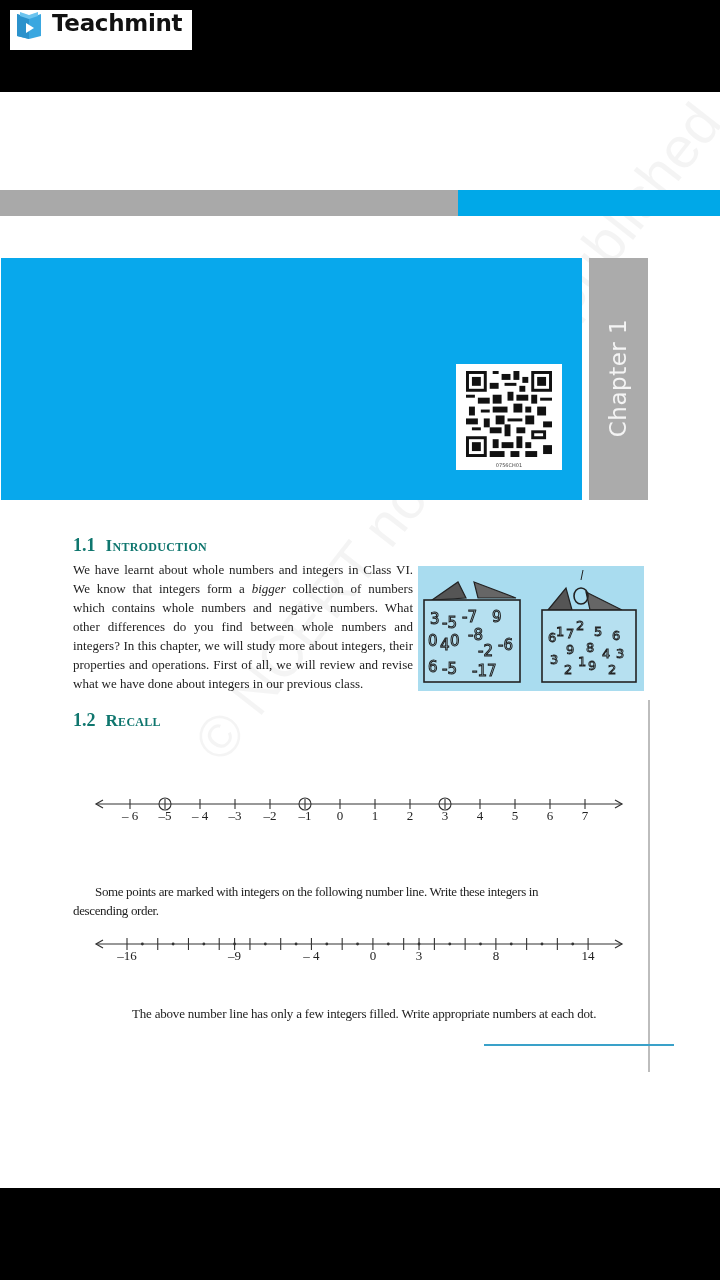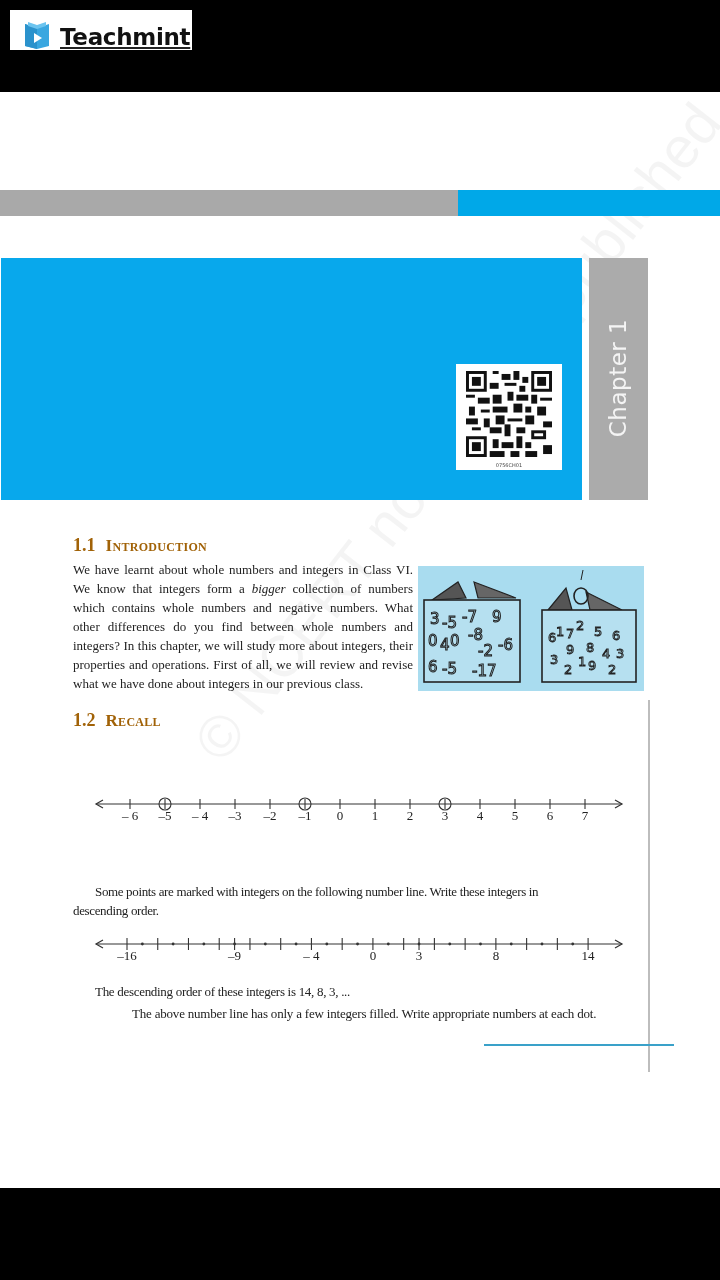--- a/index.html
+++ b/index.html
@@ -1,42 +1,42 @@
 <!DOCTYPE html>
 <html><head>
 <meta charset="utf-8">
 <style>
   * { margin:0; padding:0; box-sizing:border-box; }
   html, body { width:720px; height:1280px; background:#000; overflow:hidden; }
   body { position:relative; font-family:"Liberation Serif", serif; color:#222; }
 
   .top-bar { position:absolute; left:0; top:0; width:720px; height:92px; background:#000; }
   .logo-box { position:absolute; left:10px; top:10px; width:182px; height:40px; background:#fff;
-              display:flex; align-items:flex-end; padding-left:12px;text-decoration:underline; }
+              display:flex; align-items:flex-start; padding-left:4px; }
   .logo-icon { width:30px; height:30px; margin-right:8px; }
   .logo-text { font-family:"DejaVu Sans", sans-serif; font-weight:bold; font-size:23px; color:#111; letter-spacing:-0.3px; }
 
   .page { position:absolute; left:0; top:92px; width:720px; height:1096px; background:#fff; overflow:hidden; }
   .bottom-bar { position:absolute; left:0; top:1188px; width:720px; height:92px; background:#000; }
 
   .stripe-gray { position:absolute; left:0; top:98px; width:458px; height:26px; background:#a9a9a9; }
   .stripe-blue { position:absolute; left:458px; top:98px; width:262px; height:26px; background:#00a8e8; }
 
   .hero { position:absolute; left:1px; top:166px; width:581px; height:242px; background:#08a8ec; }
   .hero-title { position:absolute; left:72px; top:158px; font-family:"DejaVu Sans", sans-serif; font-size:45px;
                 color:#fff; letter-spacing:1px; font-weight:normal; }
   .qr { position:absolute; left:455px; top:106px; width:106px; height:106px; background:#fff; }
   .qr svg { position:absolute; left:10px; top:7px; }
   .qr-caption { position:absolute; left:0; bottom:2px; width:100%; text-align:center; font-family:"DejaVu Sans",sans-serif; font-size:5px; color:#444; }
 
   .chapter-tab { position:absolute; left:589px; top:166px; width:59px; height:242px; background:#ababab; }
   .chapter-text { position:absolute; left:29px; top:120px; transform:translate(-50%,-50%) rotate(-90deg);
                   font-family:"DejaVu Sans", sans-serif; font-size:23px; color:#f4f4f4; white-space:nowrap; letter-spacing:0.5px; }
 
-  .sec-head { position:absolute; left:73px; font-family:"Liberation Serif", serif; font-weight:bold; color:#a16207; font-size:18px; }
+  .sec-head { position:absolute; left:73px; font-family:"Liberation Serif", serif; font-weight:bold; color:#0f766e; font-size:18px; }
   .sec-head .num { margin-right:10px; }
   .sec-head .ttl { font-variant:small-caps; font-size:17px; letter-spacing:0.3px; }
 
   .para { position:absolute; left:73px; font-size:13px; line-height:19px; color:#222; }
   .intro-para { top:468px; width:340px; text-align:justify; }
   .intro-para i { font-style:italic; }
 
   .illus { position:absolute; left:418px; top:474px; width:226px; height:125px; background:#a9dcef; }
 
   .nl { position:absolute; }
@@ -254,21 +254,20 @@
         <circle cx="451.98999999999995" cy="12" r="1.4" fill="#333"></circle>
         <line x1="467.35999999999996" x2="467.35999999999996" y1="6" y2="18" stroke="#333" stroke-width="1.1"></line>
         <circle cx="482.72999999999996" cy="12" r="1.4" fill="#333"></circle>
         <line x1="498.09999999999997" x2="498.09999999999997" y1="6" y2="18" stroke="#333" stroke-width="1.1"></line>
         <line x1="144.58999999999997" x2="144.58999999999997" y1="6" y2="18" stroke="#333" stroke-width="1.1"></line>
         <line x1="329.03" x2="329.03" y1="6" y2="18" stroke="#333" stroke-width="1.1"></line>
       </g>
   </svg>
   <div id="nl2-labels"></div>
 
-  <div class="para" style="top:890px; width:490px; text-indent:22px; letter-spacing:-0.3px;">The  descending order of these integers is 14, 8, 3, ...</div>
   <div class="para" style="top:912px; width:490px; text-indent:22px; letter-spacing:-0.2px;margin-left:37px;">The above number line has only a few integers filled. Write appropriate numbers at each dot.</div>
 
   <div class="right-rule"></div>
   <div class="blue-rule"></div>
 
 <div style="position: absolute; left: 110px; top: 716px; width: 40px; text-align: center; font-family: &quot;Liberation Serif&quot;, serif; font-size: 13px; color: rgb(34, 34, 34);">– 6</div>
     <div style="position: absolute; left: 145px; top: 716px; width: 40px; text-align: center; font-family: &quot;Liberation Serif&quot;, serif; font-size: 13px; color: rgb(34, 34, 34);">–5</div>
     <div style="position: absolute; left: 180px; top: 716px; width: 40px; text-align: center; font-family: &quot;Liberation Serif&quot;, serif; font-size: 13px; color: rgb(34, 34, 34);">– 4</div>
     <div style="position: absolute; left: 215px; top: 716px; width: 40px; text-align: center; font-family: &quot;Liberation Serif&quot;, serif; font-size: 13px; color: rgb(34, 34, 34);">–3</div>
     <div style="position: absolute; left: 250px; top: 716px; width: 40px; text-align: center; font-family: &quot;Liberation Serif&quot;, serif; font-size: 13px; color: rgb(34, 34, 34);">–2</div>

